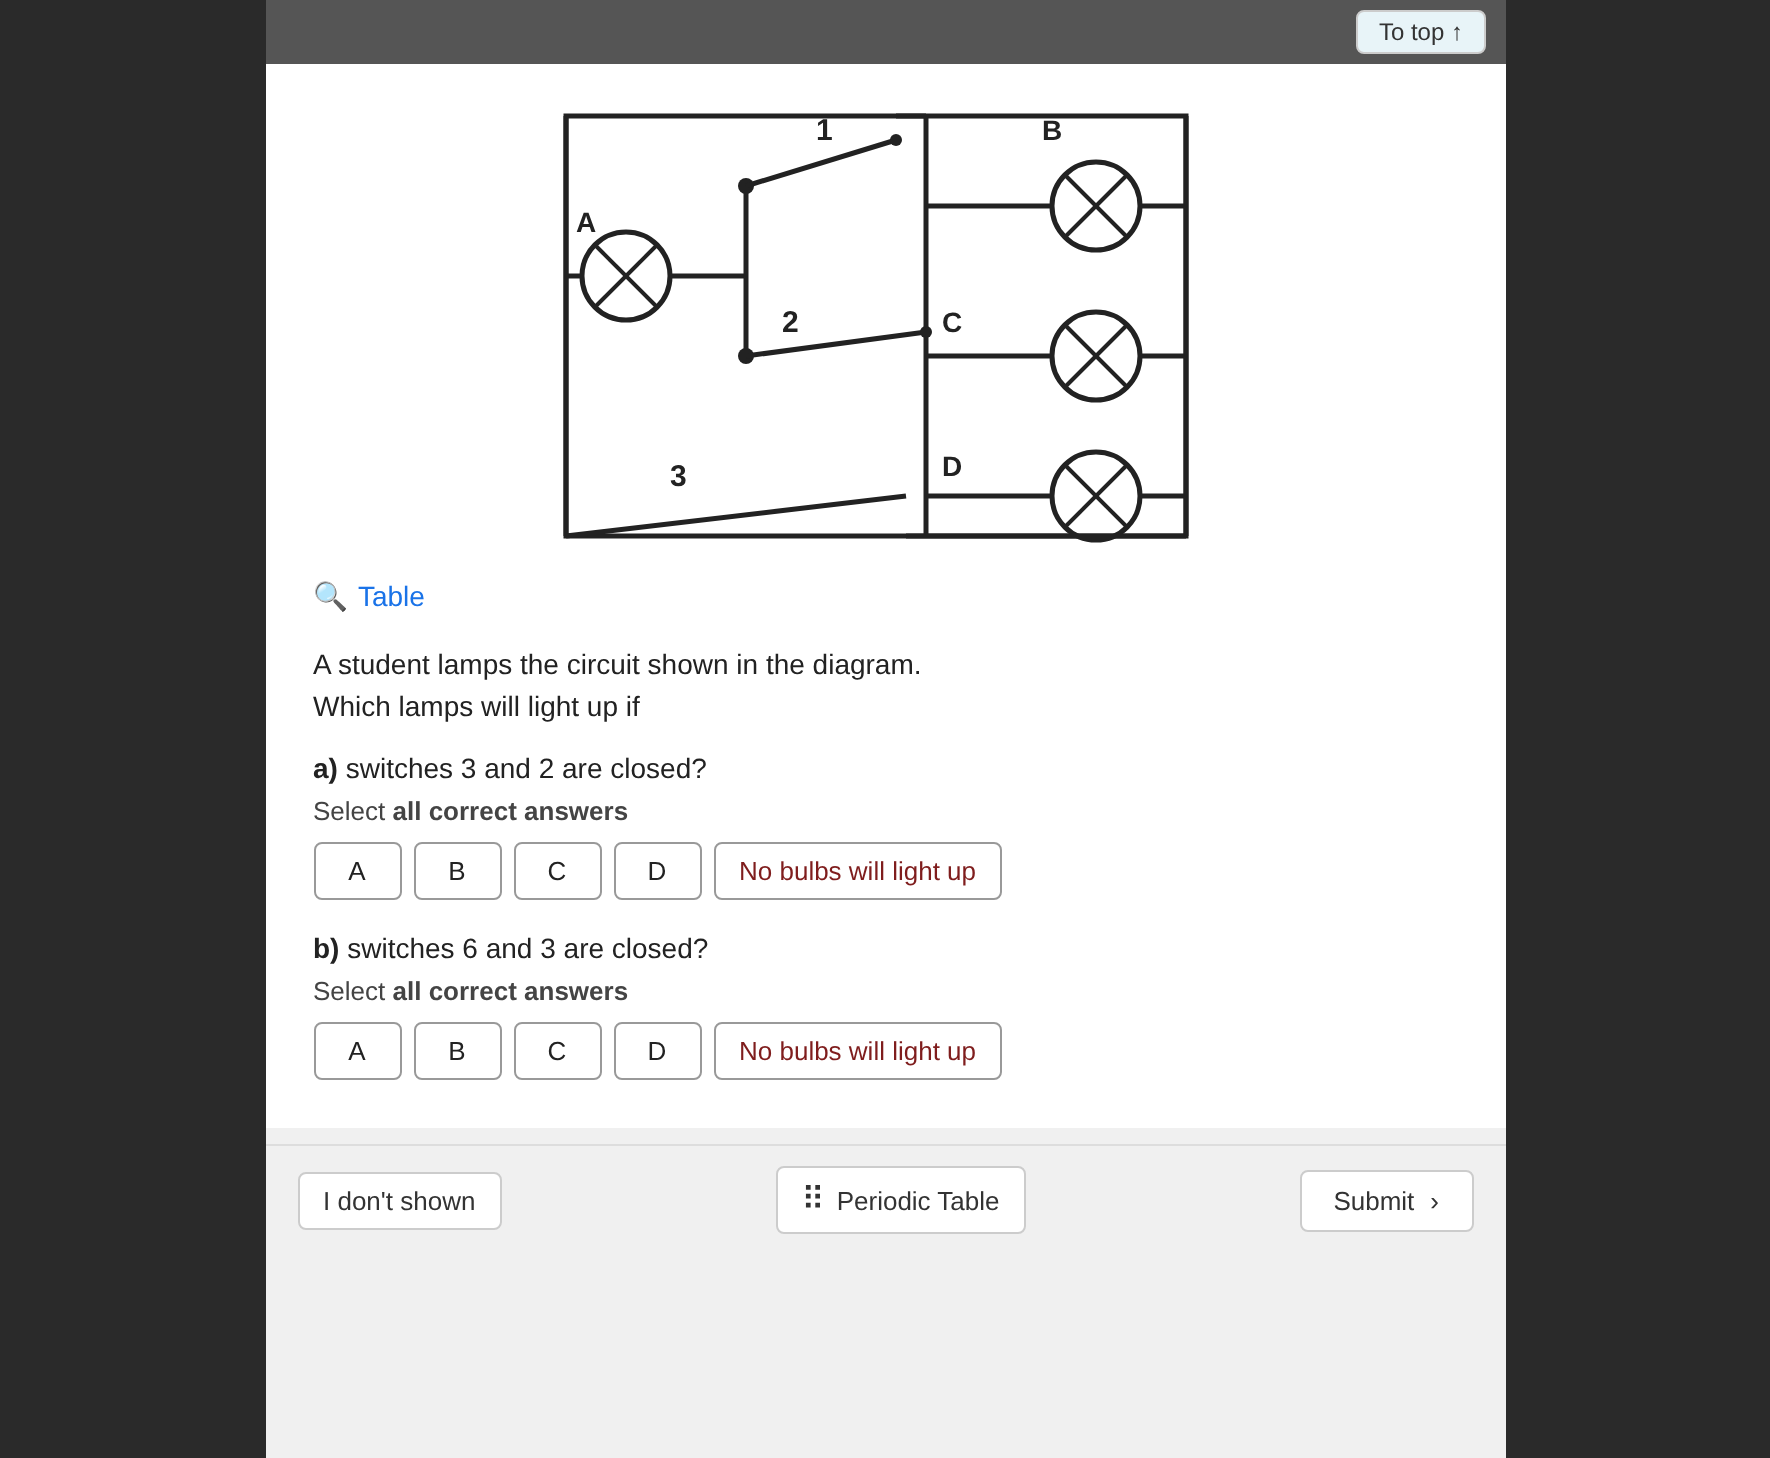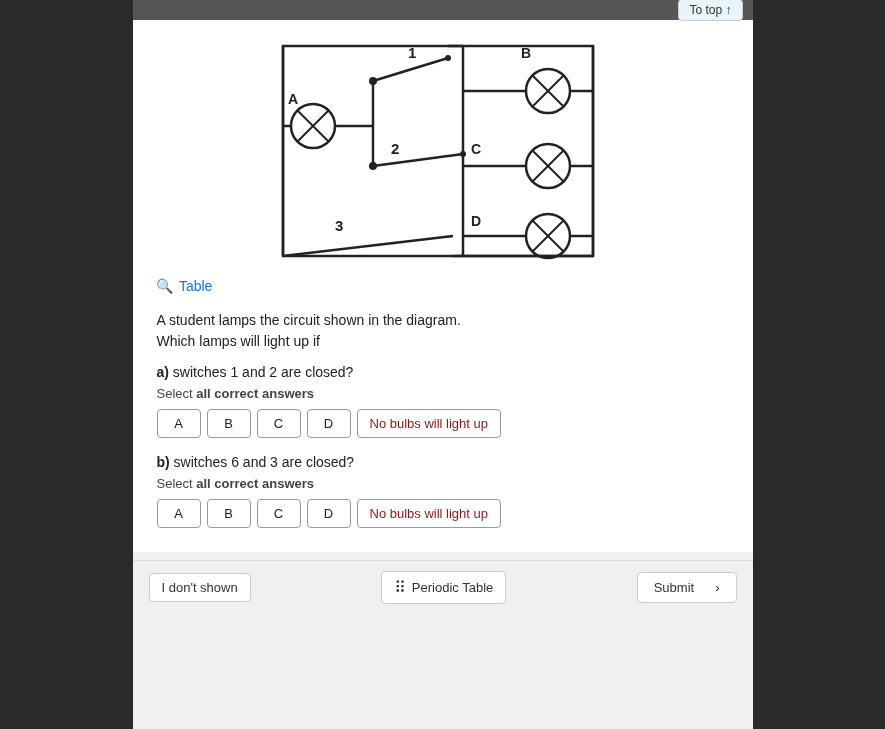--- a/index.html
+++ b/index.html
@@ -14,21 +14,21 @@
     }
     .page-container {
       background: #f0f0f0;
       width: 620px;
       min-height: 729px;
       position: relative;
       padding: 0;
     }
     .top-nav {
       background: #555;
-      height: 20px;
+      height: 32px;
       display: flex;
       align-items: center;
       justify-content: flex-end;
       padding: 0 10px;
     }
     .to-top-btn {
       background: #e8f4f8;
       border: 1px solid #ccc;
       border-radius: 4px;
       padding: 3px 10px;
@@ -129,21 +129,21 @@
     .submit-btn {
       background: white;
       border: 1px solid #ccc;
       border-radius: 4px;
       padding: 7px 16px;
       font-size: 13px;
       cursor: pointer;
       color: #333;
       display: flex;
       align-items: center;
-      gap: 21px;
+      gap: 8px;
     }
     .dont-know-btn {
       background: white;
       border: 1px solid #ccc;
       border-radius: 4px;
       padding: 6px 12px;
       font-size: 13px;
       cursor: pointer;
       color: #333;
     }
@@ -254,21 +254,21 @@
       <span>Table</span>
     </div>
 
     <div class="question-text">
       <span>A student lamps the circuit shown in the diagram.</span><br>
       <span>Which lamps will light up if</span>
     </div>
 
     <div class="sub-question">
       <strong>a)</strong>
-      <span>switches 1 and 2 are closed?</span>
+      <span>switches 3 and 2 are closed?</span>
     </div>
     <div class="select-label">
       <span>Select</span>
       <strong>all correct answers</strong>
     </div>
     <div class="answer-row">
       <button class="answer-btn">A</button>
       <button class="answer-btn">B</button>
       <button class="answer-btn">C</button>
       <button class="answer-btn">D</button>

